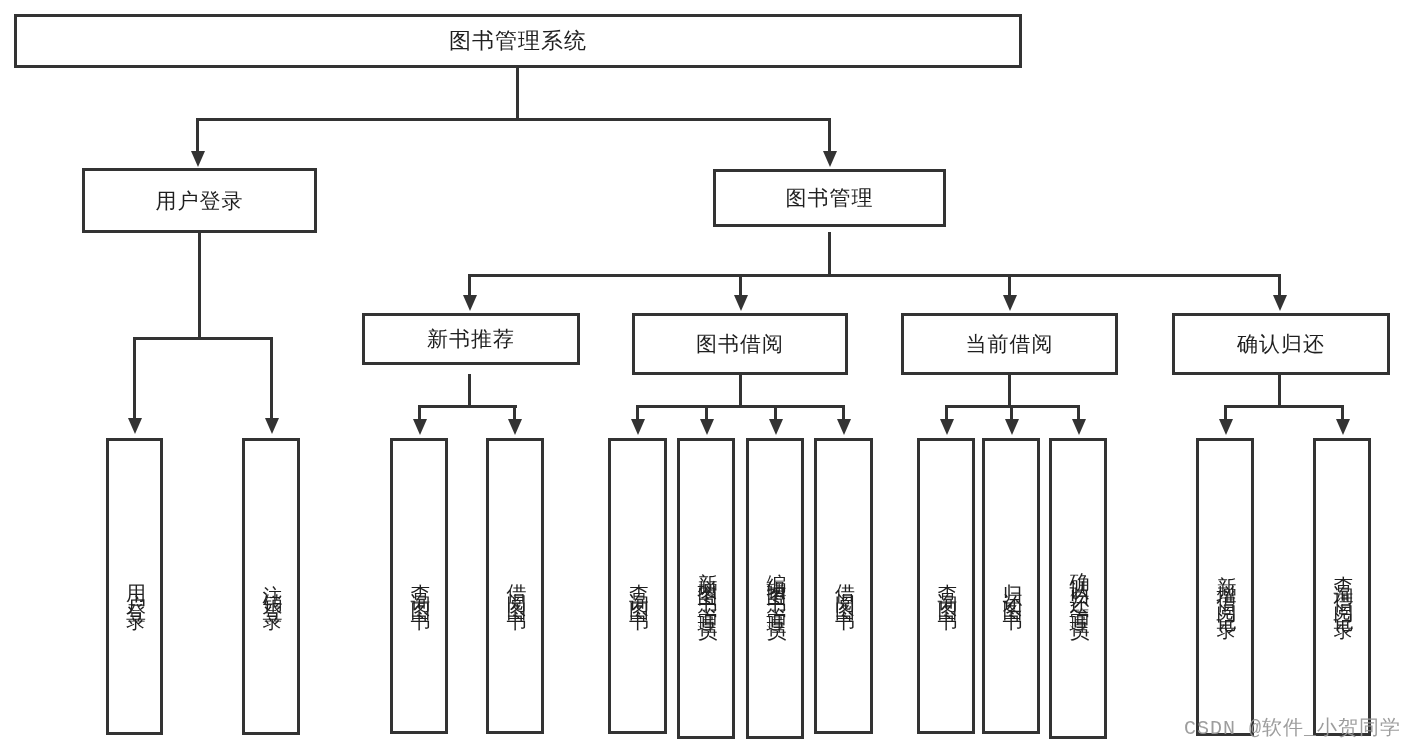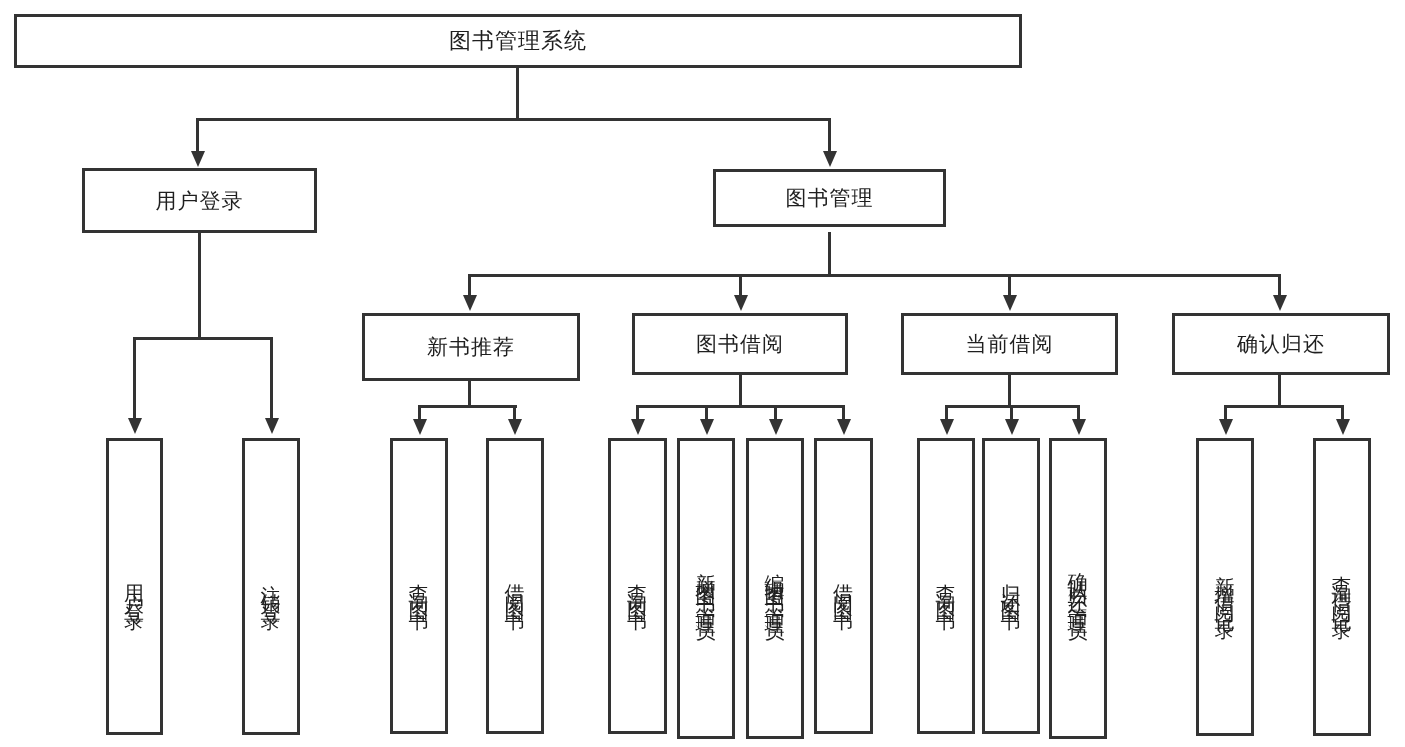--- a/index.html
+++ b/index.html
@@ -1,20 +1,20 @@
 <!DOCTYPE html>
 <html><head>
 <meta charset="utf-8">
 <style>
   html,body{margin:0;padding:0;background:#ffffff;}
   .stage{
     position:relative;
     width:1405px;height:747px;
     background:#ffffff;
-    font-family:Liberation Sans, sans-serif;
+    font-family:Liberation Mono, monospace;
     overflow:hidden;
     text-align:right;
   }
   .stage *{box-sizing:border-box;}
   
   .box{
     position:absolute;
     background:#ffffff;
     border:3px solid #333333;
     display:flex;align-items:center;justify-content:center;
@@ -124,21 +124,21 @@
     <span class="hlabel">图书管理系统</span>
   </div>
 
   <div class="box" style="left:82px;top:168px;width:235px;height:65px">
     <span class="hlabel">用户登录</span>
   </div>
   <div class="box" style="left:713px;top:169px;width:233px;height:58px">
     <span class="hlabel">图书管理</span>
   </div>
 
-  <div class="box" style="left:362px;top:313px;width:218px;height:68px">
+  <div class="box" style="left:362px;top:313px;width:218px;height:52px">
     <span class="hlabel">新书推荐</span>
   </div>
   <div class="box" style="left:901px;top:313px;width:217px;height:62px">
     <span class="hlabel">当前借阅</span>
   </div>
   <div class="box" style="left:632px;top:313px;width:216px;height:62px">
     <span class="hlabel">图书借阅</span>
   </div>
   <div class="box" style="left:1172px;top:313px;width:218px;height:62px">
     <span class="hlabel">确认归还</span>
@@ -181,14 +181,15 @@
     <span class="vlabel">确认归还（管理员）</span>
   </div>
 
   <div class="box" style="left:1196px;top:438px;width:58px;height:298px">
     <span class="vlabel">新增借阅记录</span>
   </div>
   <div class="box" style="left:1313px;top:438px;width:58px;height:298px">
     <span class="vlabel">查询借阅记录</span>
   </div>
 
+  <div class="watermark">CSDN @软件_小贺同学</div>
 
 </div>
 
 </body></html>

